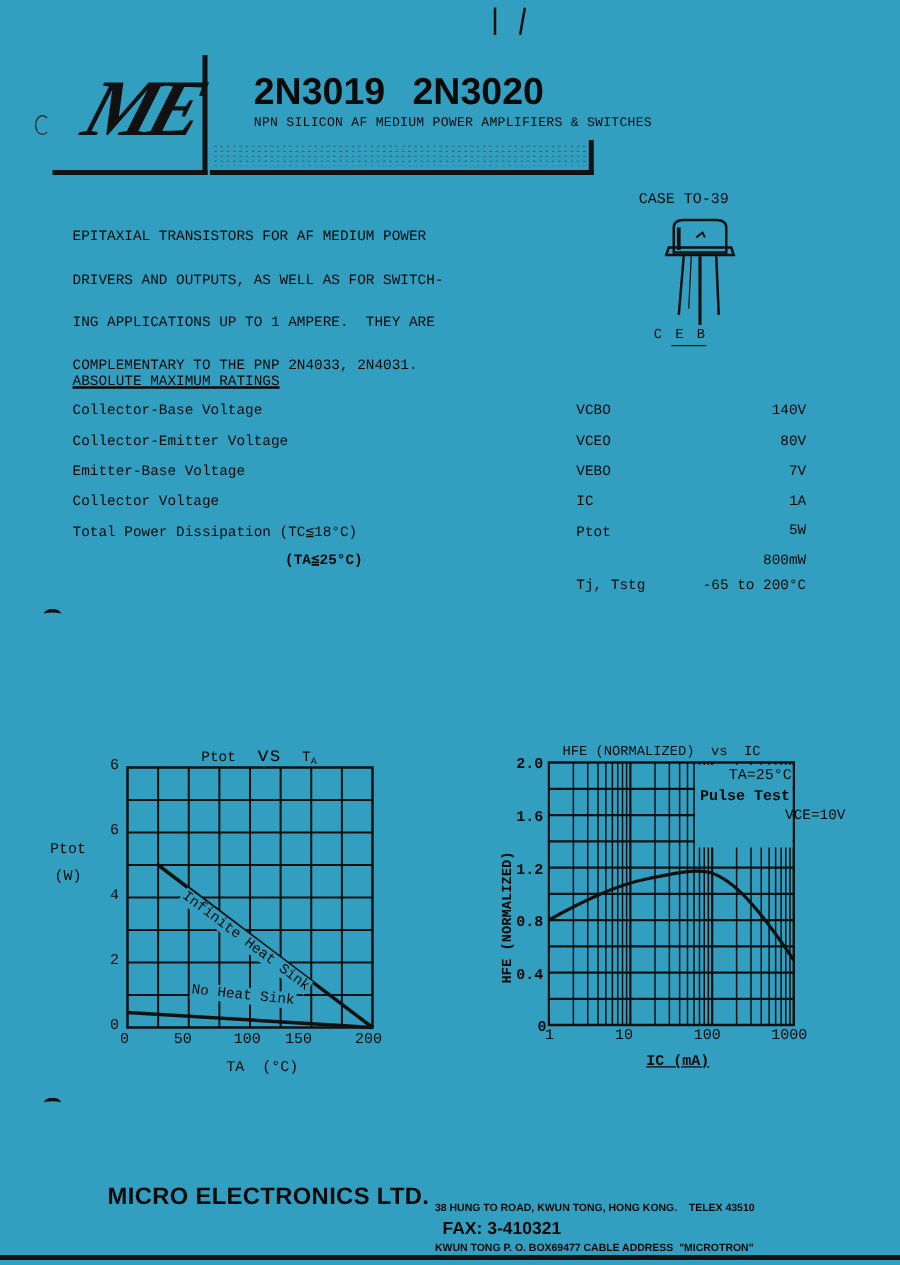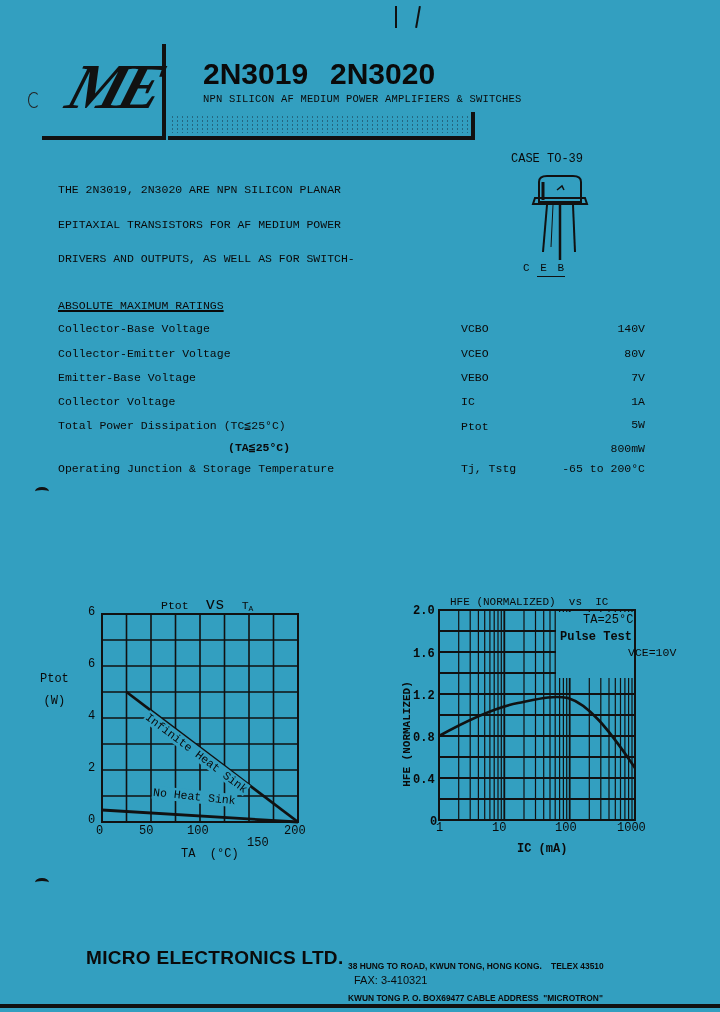--- a/index.html
+++ b/index.html
@@ -39,21 +39,21 @@
 
   .arc-mark { border-top: 3px solid #111; border-radius: 50% 50% 0 0; width: 14px; height: 6px; }
 
   
   .chart-title { font-size: 11.5px; }
   .axis-tick { font-size: 12px; position: absolute; }
 
   
   .company { left: 86px; top: 947px; font-family: "Liberation Sans", "DejaVu Sans", sans-serif; font-weight: bold; font-size: 19px; letter-spacing: 0.3px; }
   .addr { left: 348px; top: 939px; font-family: "Liberation Sans", "DejaVu Sans", sans-serif; font-weight: bold; font-size: 8.4px; line-height: 10.8px; white-space: pre; }
-  .fax { left: 354px; top: 974px; font-family: "Liberation Sans", "DejaVu Sans", sans-serif; font-weight: normal; font-size: 11px; }
+  .fax { left: 354px; top: 974px; font-family: "Liberation Sans", "DejaVu Sans", sans-serif; font-weight: bold; font-size: 14px; }
   .footer-rule { left: 0; top: 1004px; width: 720px; height: 4px; background:#111; }
 </style>
 </head>
 <body>
 
 <div class="abs tick-mark" style="left:395px;top:6px;width:2px;height:22px;"></div>
 <div class="abs tick-mark" style="left:417px;top:6px;width:2px;height:22px;transform:rotate(10deg);"></div>
 
 <div class="abs logo-box"></div>
 <div class="abs logo-underline"></div>
@@ -61,23 +61,24 @@
 <div class="abs" style="left:28px;top:92px;width:10px;height:14px;border:1px solid #222;border-radius:50%;border-right-color:transparent;"></div>
 
 <div class="abs part-a">2N3019</div>
 <div class="abs part-b" style="left:330px;">2N3020</div>
 <div class="abs subtitle">NPN SILICON AF MEDIUM POWER AMPLIFIERS &amp; SWITCHES</div>
 <div class="abs speckle"></div>
 <div class="abs header-rule"></div>
 <div class="abs header-rule-end"></div>
 
 <div class="abs intro">
-<div>THE 2N3019, 2N3020 ARE NPN SILICON PLANAR</div>
 <div>EPITAXIAL TRANSISTORS FOR AF MEDIUM POWER</div>
 <div>DRIVERS AND OUTPUTS, AS WELL AS FOR SWITCH-</div>
+<div>ING APPLICATIONS UP TO 1 AMPERE.  THEY ARE</div>
+<div>COMPLEMENTARY TO THE PNP 2N4033, 2N4031.</div>
 </div>
 
 <div class="abs case-label">CASE TO-39</div>
 <svg class="abs" style="left:525px;top:172px;" width="70" height="92" viewBox="0 0 70 92">
   <path d="M14 10 Q14 4 22 4 L48 4 Q56 4 56 10 L56 30 L14 30 Z" fill="none" stroke="#111" stroke-width="2"></path>
   <path d="M8 32 L62 32 L60 26 L10 26 Z" fill="none" stroke="#111" stroke-width="2"></path>
   <line x1="18" y1="10" x2="18" y2="28" stroke="#111" stroke-width="3"></line>
   <path d="M32 18 l5 -4 l2 4" fill="none" stroke="#111" stroke-width="1.5"></path>
   <line x1="22" y1="33" x2="18" y2="80" stroke="#111" stroke-width="2"></line>
   <line x1="35" y1="33" x2="35" y2="88" stroke="#111" stroke-width="2.5"></line>
@@ -103,30 +104,29 @@
   <span class="lbl">Emitter-Base Voltage</span>
   <span class="sym">VEBO</span>
   <span class="val">7V</span>
 </div>
 <div class="rating-row" style="top:395px;">
   <span class="lbl">Collector Voltage</span>
   <span class="sym">IC</span>
   <span class="val">1A</span>
 </div>
 <div class="rating-row" style="top:418px;">
-  <span class="lbl">Total Power Dissipation (TC≦25°C)</span>
+  <span class="lbl">Total Power Dissipation (TC≦18°C)</span>
   <span class="sym" style="top:2px;">Ptot</span>
   <span class="val">5W</span>
 </div>
 <div class="rating-row" style="top:440px;">
   <span class="lbl" style="left:170px;font-weight:bold;">(TA≦25°C)</span>
   <span class="val" style="top:2px;">800mW</span>
 </div>
 <div class="rating-row" style="top:462px;">
-  <span class="lbl">Operating Junction &amp; Storage Temperature</span>
   <span class="sym">Tj, Tstg</span>
   <span class="val">-65 to 200°C</span>
 </div>
 
 <div class="abs arc-mark" style="left:35px;top:487px;"></div>
 <div class="abs arc-mark" style="left:35px;top:878px;"></div>
 
 <div class="abs chart-title" style="left:161px;top:596px;">
   <span>Ptot</span>
   <span style="margin-left:10px;font-size:16px;">vs</span>
@@ -165,21 +165,21 @@
   <span class="axis-tick" style="top:0;">6</span>
   <span class="axis-tick" style="top:52px;">6</span>
   <span class="axis-tick" style="top:104px;">4</span>
   <span class="axis-tick" style="top:156px;">2</span>
   <span class="axis-tick" style="top:208px;">0</span>
 </div>
 <div class="abs" style="left:96px;top:824px;width:220px;height:16px;font-size:12.5px;">
   <span class="axis-tick" style="left:0;">0</span>
   <span class="axis-tick" style="left:43px;">50</span>
   <span class="axis-tick" style="left:91px;">100</span>
-  <span class="axis-tick" style="left:151px;margin-top:12px;">150</span>
+  <span class="axis-tick" style="left:132px;">150</span>
   <span class="axis-tick" style="left:188px;">200</span>
 </div>
 <div class="abs" style="left:181px;top:847px;font-size:12px;white-space:pre;">TA  (°C)</div>
 
 <div class="abs chart-title" style="left:450px;top:596px;white-space:pre;font-size:11px;">HFE (NORMALIZED)  vs  IC</div>
 <div class="abs" style="left:342px;top:728px;font-size:11px;font-weight:bold;transform:rotate(-90deg);transform-origin:center;white-space:nowrap;width:130px;text-align:center;">HFE (NORMALIZED)</div>
 
 <svg class="abs" style="left:438px;top:608px;" width="200" height="214" viewBox="0 0 200 214">
   <g stroke="#111" stroke-width="1.2" fill="none">
     <rect x="1" y="2" width="196" height="210" stroke-width="2"></rect>
@@ -235,21 +235,21 @@
   <span class="axis-tick" style="top:127px;left:3px;">0.8</span>
   <span class="axis-tick" style="top:169px;left:3px;">0.4</span>
   <span class="axis-tick" style="top:211px;left:20px;">0</span>
 </div>
 <div class="abs" style="left:434px;top:821px;width:240px;height:16px;font-size:12px;">
   <span class="axis-tick" style="left:2px;">1</span>
   <span class="axis-tick" style="left:58px;">10</span>
   <span class="axis-tick" style="left:121px;">100</span>
   <span class="axis-tick" style="left:183px;">1000</span>
 </div>
-<div class="abs" style="left:517px;top:842px;font-size:12px;font-weight:bold;">IC (mA)</div>
+<div class="abs" style="left:517px;top:842px;font-size:12px;font-weight:bold;text-decoration:underline;">IC (mA)</div>
 
 <div class="abs company">MICRO ELECTRONICS LTD.</div>
 <div class="abs addr">
   <div>38 HUNG TO ROAD, KWUN TONG, HONG KONG.    TELEX 43510</div>
   <div>KWUN TONG P. O. BOX69477 CABLE ADDRESS  "MICROTRON"</div>
   
 </div>
 <div class="abs fax">FAX: 3-410321</div>
 <div class="abs footer-rule"></div>
 

